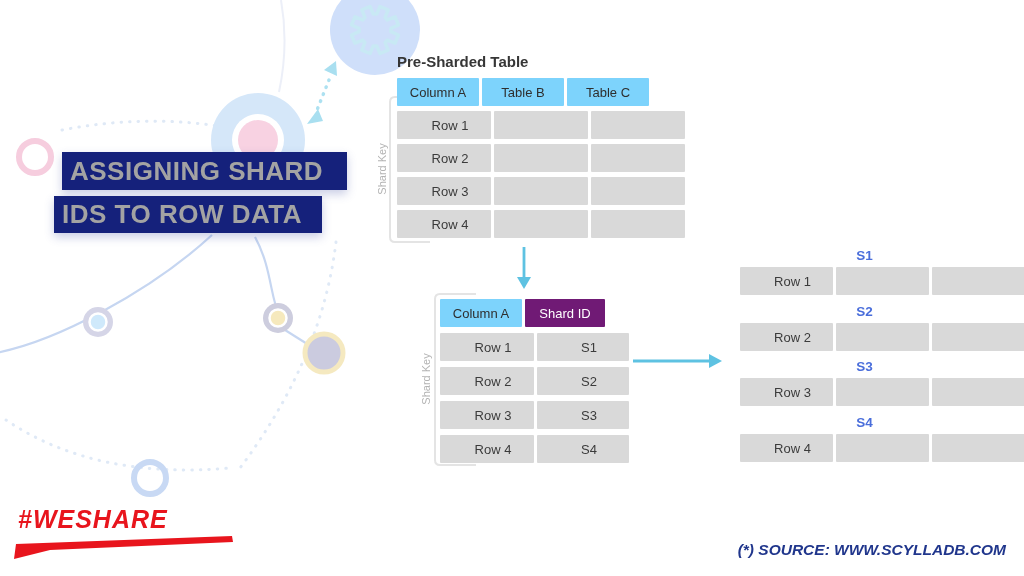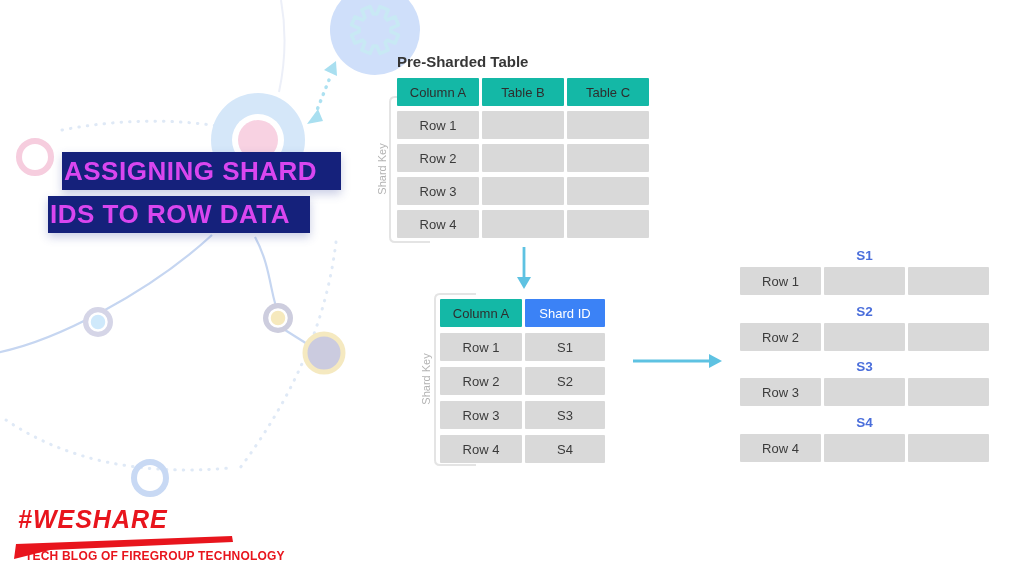--- a/index.html
+++ b/index.html
@@ -6,42 +6,42 @@
   .stage{
     position:relative;width:1024px;height:576px;background:#ffffff;
     overflow:hidden;font-family:"Liberation Sans",sans-serif;
     -webkit-font-smoothing:antialiased;
   }
   .decor{position:absolute;left:0;top:0;z-index:0;}
 
   
   .title-banner{position:absolute;z-index:3;}
   .bar{
-    position:absolute;background:#15217b;color:#d946ef;
+    position:absolute;background:#15217b;color:#a3a3a3;
     font-weight:bold;font-size:26px;letter-spacing:.5px;
-    display:flex;align-items:center;padding-left:2px;
+    display:flex;align-items:center;padding-left:8px;
     box-shadow:0 4px 9px rgba(60,75,160,.28);
   }
   .bar1{left:62px;top:152px;width:277px;height:38px;}
-  .bar2{left:48px;top:196px;width:260px;height:37px;align-items:center;}
+  .bar2{left:54px;top:196px;width:260px;height:37px;align-items:center;}
 
   
   .tbl{position:absolute;z-index:2;}
   .trow{display:flex;gap:3px;}
   .cell{
     background:#d9d9d9;border-radius:1px;display:flex;
     align-items:center;justify-content:center;
-    font-size:13px;color:#3b3b3b;
+    font-size:13px;color:#3b3b3b;padding-left:12px;
   }
   .hcell{
-    background:#14b8a6;border-radius:1px;display:flex;
+    background:#7dd3fc;border-radius:1px;display:flex;
     align-items:center;justify-content:center;
     font-size:13px;color:#2e2e2e;
   }
-  .hcell.blue{background:#3b82f6;color:#ffffff;}
+  .hcell.blue{background:#701a75;color:#ffffff;}
 
   .t1{left:397px;top:78px;width:252px;}
   .t1 .trow{margin-top:5px;}
   .t1 .thead{margin-top:0;}
   .t1 .hcell,.t1 .cell{width:82px;height:28px;flex:0 0 auto;}
   .t1 .thead{margin-bottom:4px;}
   .t1 .hcell{height:28px;}
   .t1-title{
     position:absolute;left:397px;top:53px;width:252px;z-index:2;
     text-align:left;font-size:15px;font-weight:600;color:#363636;
@@ -247,15 +247,15 @@
   <div class="shard-group" style="top:415px;">
     <div class="shard-label">S4</div>
     <div class="trow">
       <div class="cell">Row 4</div>
       <div class="cell"></div>
       <div class="cell"></div>
     </div>
   </div>
 
   <div class="brand">#WESHARE</div>
-  <div class="tagline">TECH BLOG OF FIREGROUP TECHNOLOGY</div>
+  <div class="source">(*) SOURCE: WWW.SCYLLADB.COM</div>
 
 </div>
 
 </body></html>

